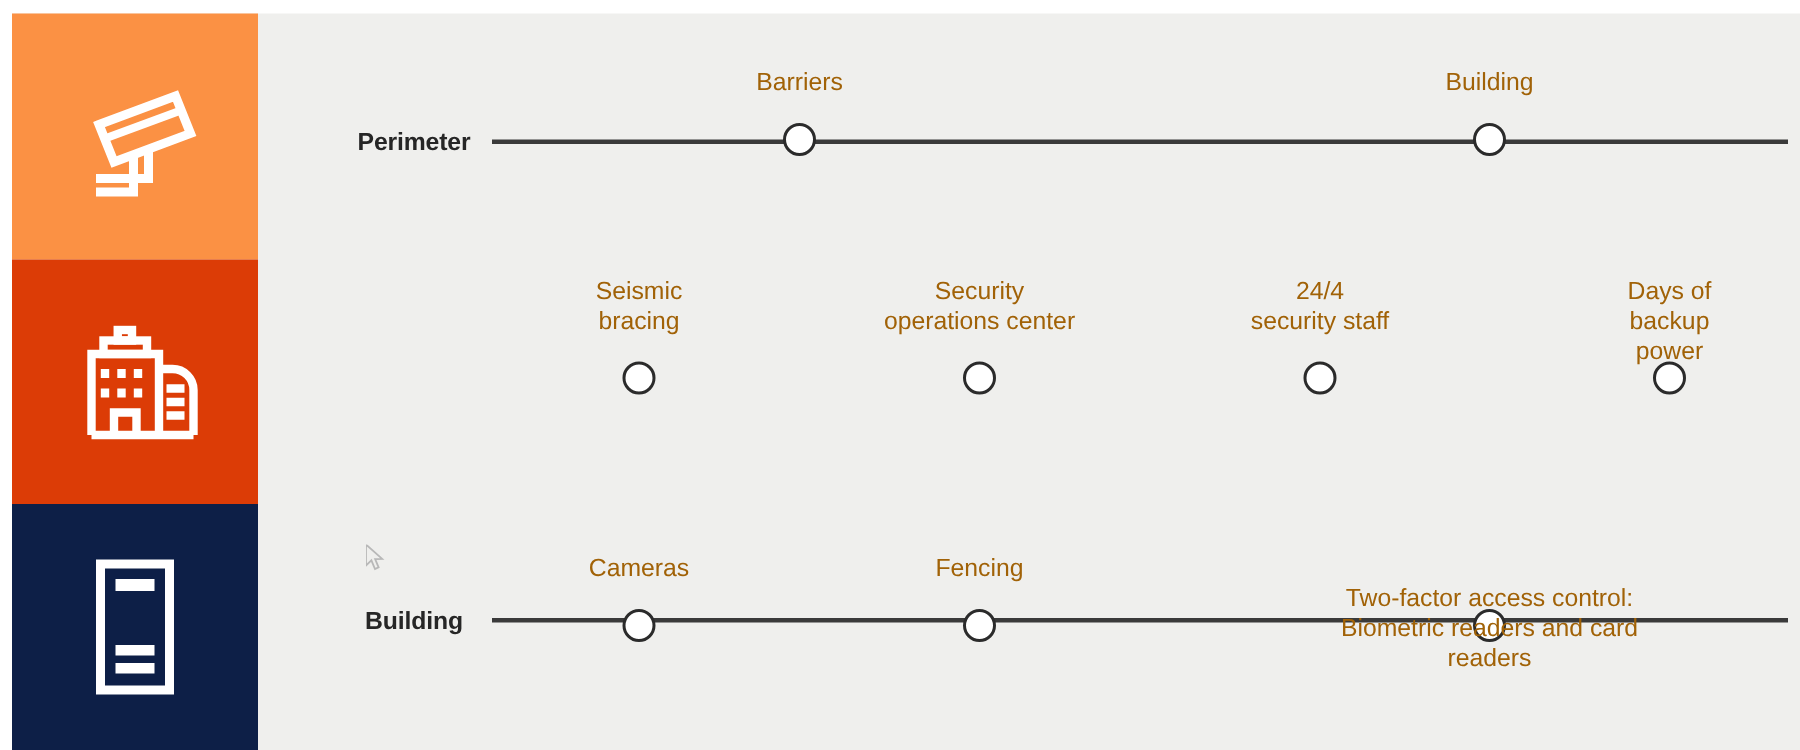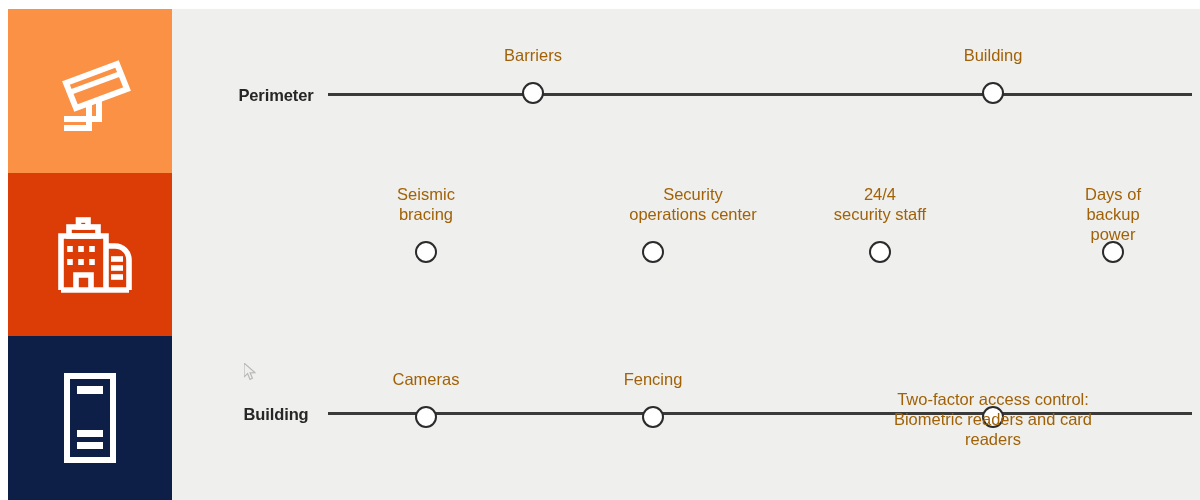--- a/index.html
+++ b/index.html
@@ -187,21 +187,21 @@
 
     <div class="row row-2">
       <div class="row-label">Building</div>
       <div class="axis"></div>
 
       <div class="node" style="left:243px; top:72px;"></div>
       <div class="node-label" style="left:254px; top:16px;">Seismic
 bracing</div>
 
       <div class="node" style="left:470px; top:72px;"></div>
-      <div class="node-label" style="left:481px; top:16px;margin-left:40px;">Security
+      <div class="node-label" style="left:481px; top:16px;">Security
 operations center</div>
 
       <div class="node" style="left:697px; top:72px;"></div>
       <div class="node-label" style="left:708px; top:16px;">24/4
 security staff</div>
 
       <div class="node" style="left:930px; top:72px;"></div>
       <div class="node-label" style="left:941px; top:16px;">Days of backup
 power</div>
     </div>

